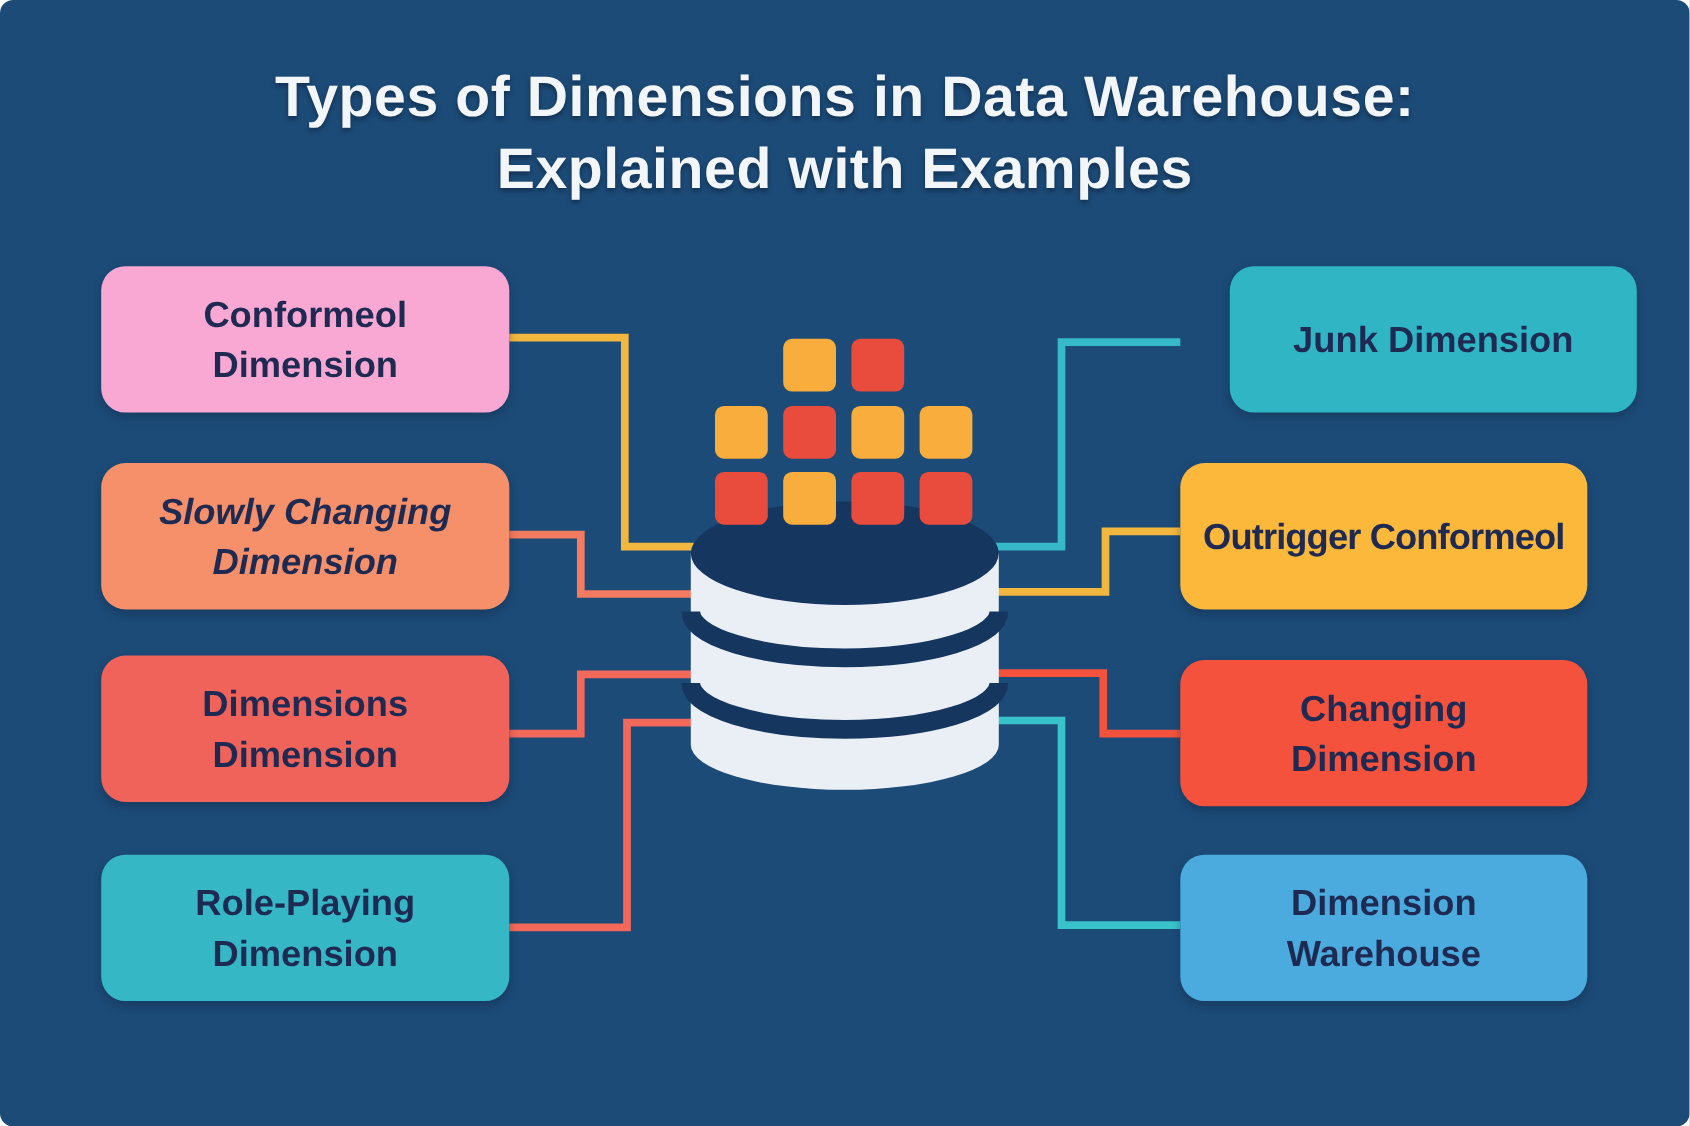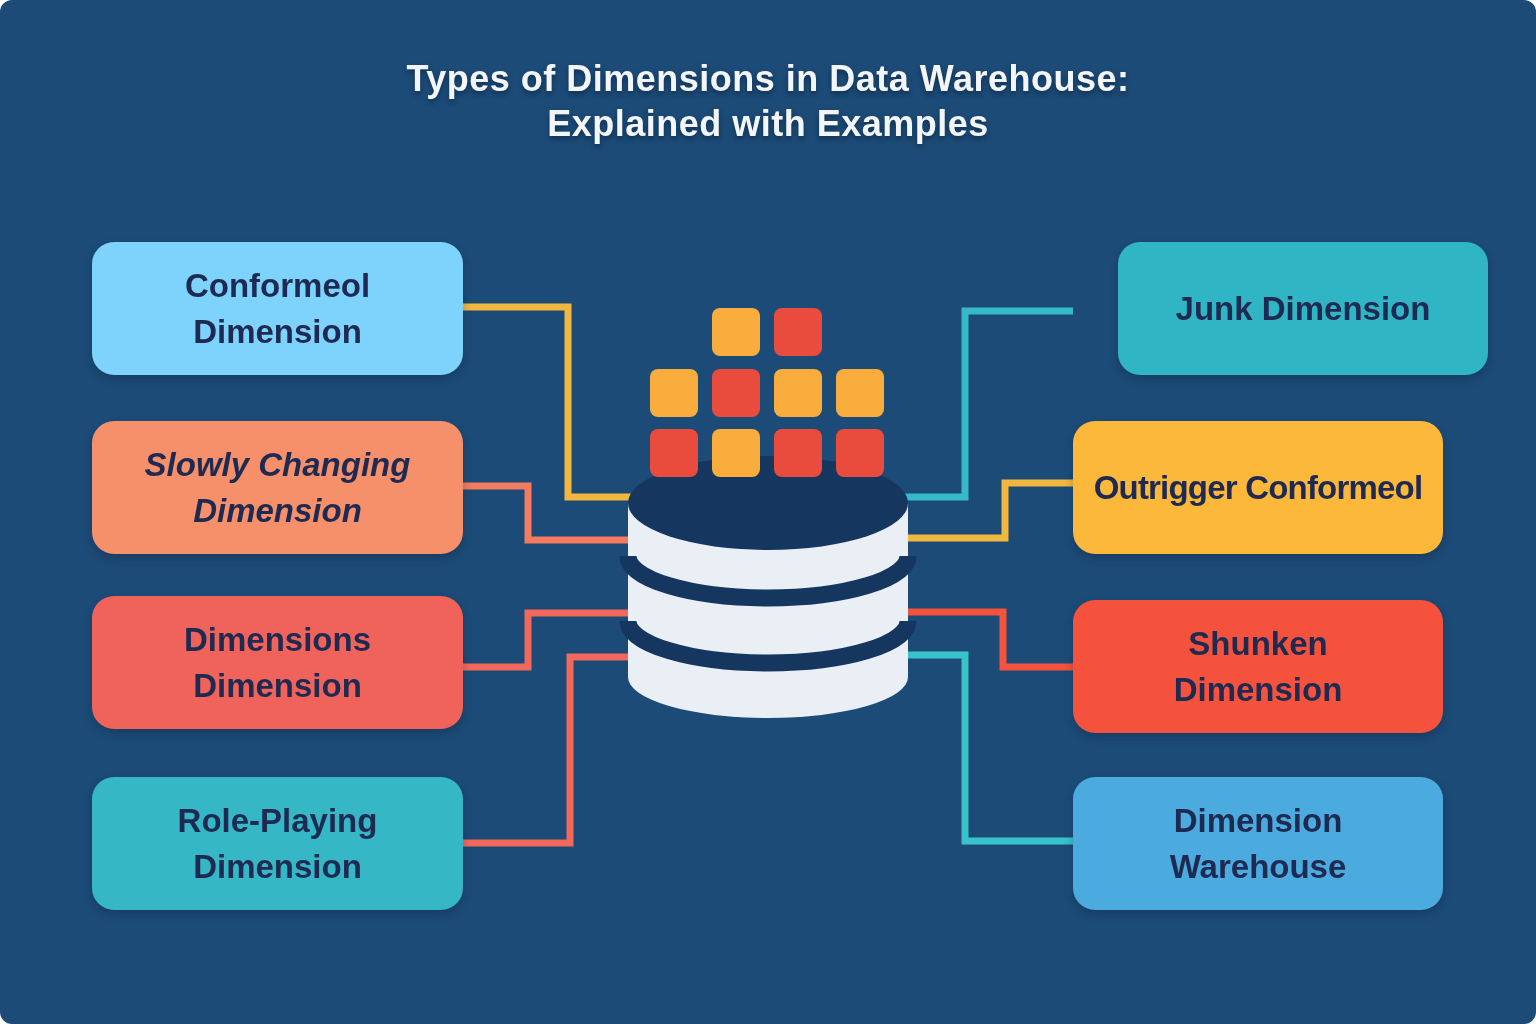--- a/index.html
+++ b/index.html
@@ -8,21 +8,21 @@
     width: 1536px; height: 1024px;
     overflow: hidden;
     border-radius: 12px;
     font-family: "Liberation Sans", sans-serif;
   }
   .title {
     position: absolute;
     top: 56px; left: 0; right: 0;
     text-align: center;
     font-weight: bold;
-    font-size: 36px;
+    font-size: 52px;
     line-height: 1.26;
     letter-spacing: 0.5px;
     text-shadow: 0 3px 5px rgba(10, 25, 50, 0.55);
   }
   .title span { display: block; }
   #diagram-svg { position: absolute; inset: 0; }
   .box {
     position: absolute;
     width: 371px; height: 133px;
     border-radius: 22px;
@@ -89,21 +89,21 @@
       <rect x="774" y="369" width="48" height="48" rx="8" fill="#F8AD3C"></rect>
       <rect x="836" y="369" width="48" height="48" rx="8" fill="#F8AD3C"></rect>
 
       <rect x="650" y="429" width="48" height="48" rx="8" fill="#E94C3C"></rect>
       <rect x="712" y="429" width="48" height="48" rx="8" fill="#F8AD3C"></rect>
       <rect x="774" y="429" width="48" height="48" rx="8" fill="#E94C3C"></rect>
       <rect x="836" y="429" width="48" height="48" rx="8" fill="#E94C3C"></rect>
     </g>
   </svg>
 
-  <div class="box" id="box-l0" style="background-color: #7dd3fc; color: rgb(30, 42, 82);">
+  <div class="box" id="box-l0" style="background-color: #f9a8d4; color: rgb(30, 42, 82);">
     <span class="box-line">Conformeol</span>
     <span class="box-line">Dimension</span>
   </div>
   <div class="box" id="box-l1" style="background-color: rgb(246, 144, 107); color: rgb(30, 42, 82); font-style: italic;">
     <span class="box-line">Slowly Changing</span>
     <span class="box-line">Dimension</span>
   </div>
   <div class="box" id="box-l2" style="background-color: rgb(240, 99, 91); color: rgb(30, 42, 82);">
     <span class="box-line">Dimensions</span>
     <span class="box-line">Dimension</span>
@@ -115,21 +115,21 @@
 
   <div class="box" id="box-r0" style="background-color: rgb(47, 181, 196); color: rgb(30, 42, 82); margin-left: 45px;">
     <span class="box-line">Junk Dimension</span>
 
   </div>
   <div class="box tight" id="box-r1" style="background-color: rgb(251, 184, 59); color: rgb(30, 42, 82);">
     <span class="box-line">Outrigger Conformeol</span>
 
   </div>
   <div class="box" id="box-r2" style="background-color: rgb(244, 82, 60); color: rgb(30, 42, 82);">
-    <span class="box-line">Shunken</span>
+    <span class="box-line">Changing</span>
     <span class="box-line">Dimension</span>
   </div>
   <div class="box" id="box-r3" style="background-color: rgb(75, 170, 222); color: rgb(30, 42, 82);">
     <span class="box-line">Dimension</span>
     <span class="box-line">Warehouse</span>
   </div>
 
 </div>
 
 </body></html>

